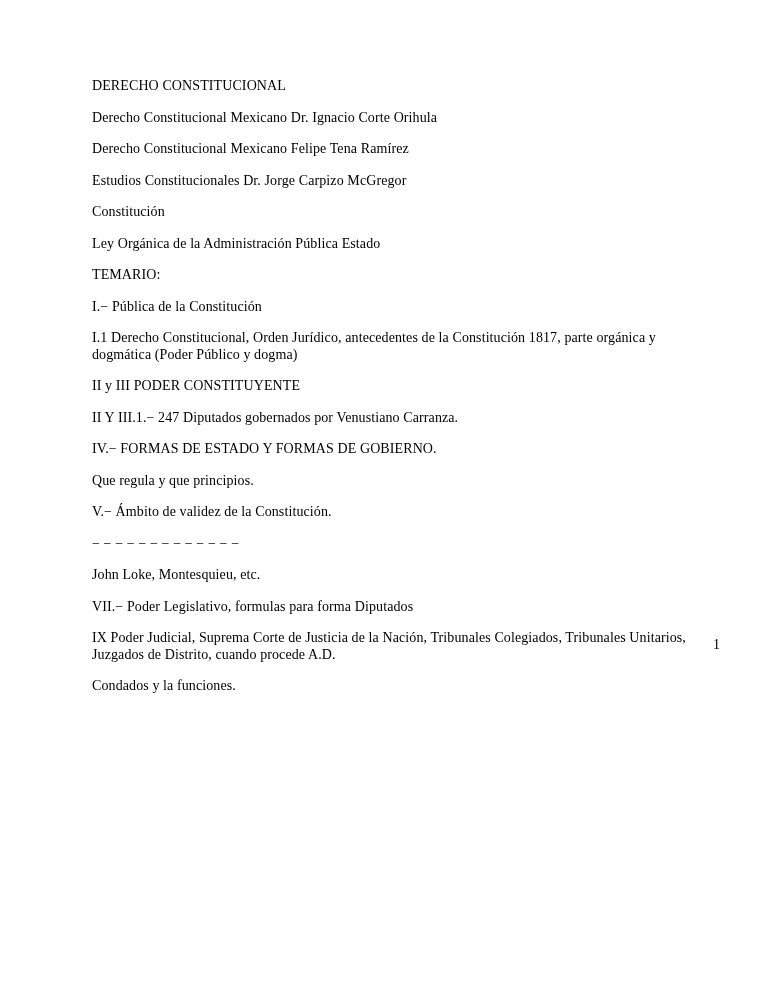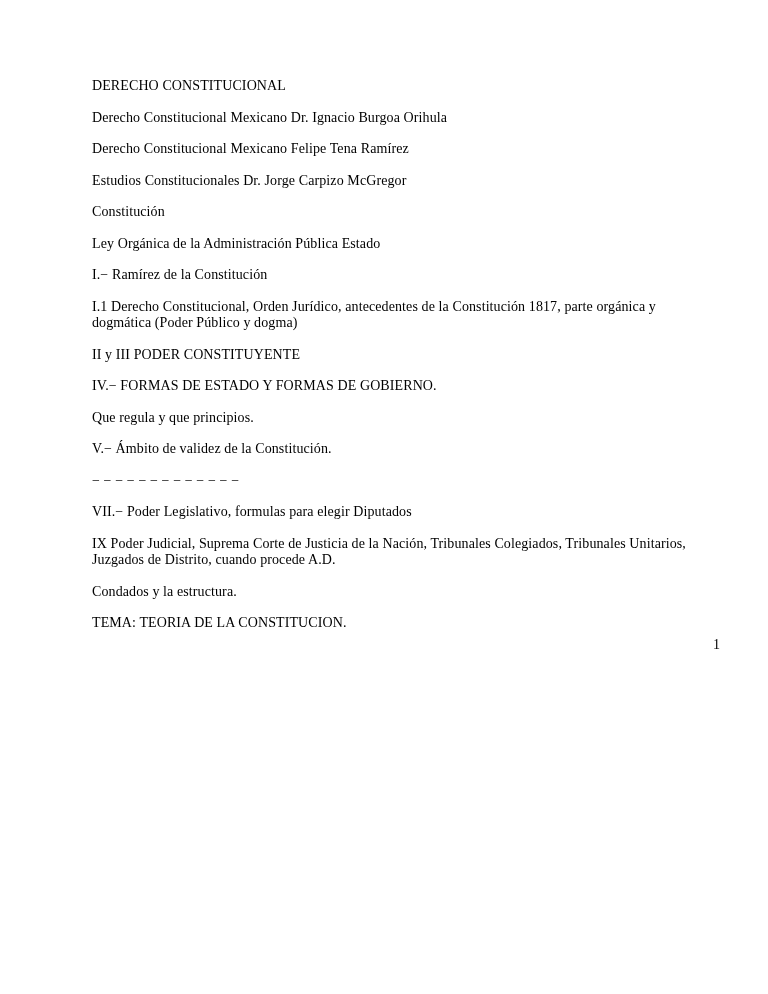--- a/index.html
+++ b/index.html
@@ -38,31 +38,34 @@
     color: #000000;
   }
 </style>
 </head>
 <body>
 
 <div class="page">
   <div class="content">
 
   <p>DERECHO CONSTITUCIONAL</p>
-      <p>Derecho Constitucional Mexicano Dr. Ignacio Burgoa Orihula</p>
+      <p>Derecho Constitucional Mexicano Dr. Ignacio Corte Orihula</p>
       <p>Derecho Constitucional Mexicano Felipe Tena Ramírez</p>
       <p>Estudios Constitucionales Dr. Jorge Carpizo McGregor</p>
       <p>Constitución</p>
       <p>Ley Orgánica de la Administración Pública Estado</p>
-      <p>I.− Ramírez de la Constitución</p>
+      <p>TEMARIO:</p>
+      <p>I.− Pública de la Constitución</p>
       <p>I.1 Derecho Constitucional, Orden Jurídico, antecedentes de la Constitución 1817, parte orgánica y dogmática (Poder Público y dogma)</p>
       <p>II y III PODER CONSTITUYENTE</p>
+      <p>II Y III.1.− 247 Diputados gobernados por Venustiano Carranza.</p>
       <p>IV.− FORMAS DE ESTADO Y FORMAS DE GOBIERNO.</p>
       <p>Que regula y que principios.</p>
       <p>V.− Ámbito de validez de la Constitución.</p>
       <p>− − − − − − − − − − − − −</p>
-      <p>VII.− Poder Legislativo, formulas para elegir Diputados</p>
+      <p>John Loke, Montesquieu, etc.</p>
+      <p>VII.− Poder Legislativo, formulas para forma Diputados</p>
       <p>IX Poder Judicial, Suprema Corte de Justicia de la Nación, Tribunales Colegiados, Tribunales Unitarios, Juzgados de Distrito, cuando procede A.D.</p>
-      <p>Condados y la estructura.</p>
+      <p>Condados y la funciones.</p>
       <p>TEMA: TEORIA DE LA CONSTITUCION.</p>
     </div>
   <div class="page-number">1</div>
 </div>
 
 </body></html>

